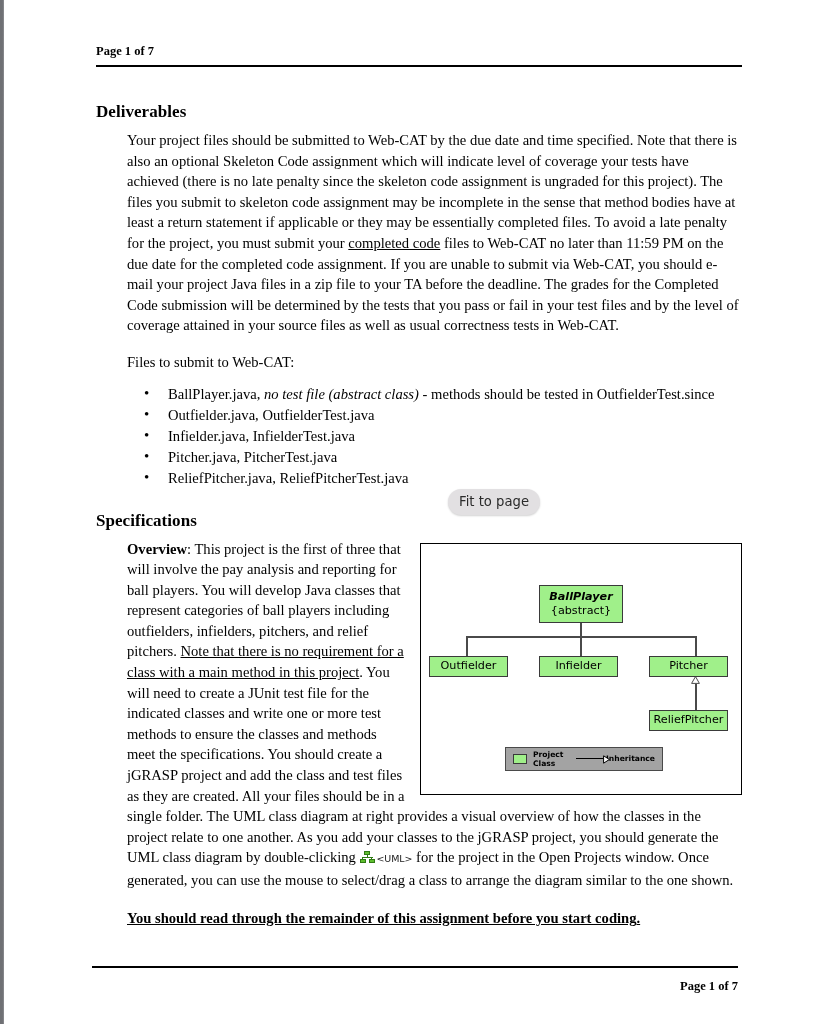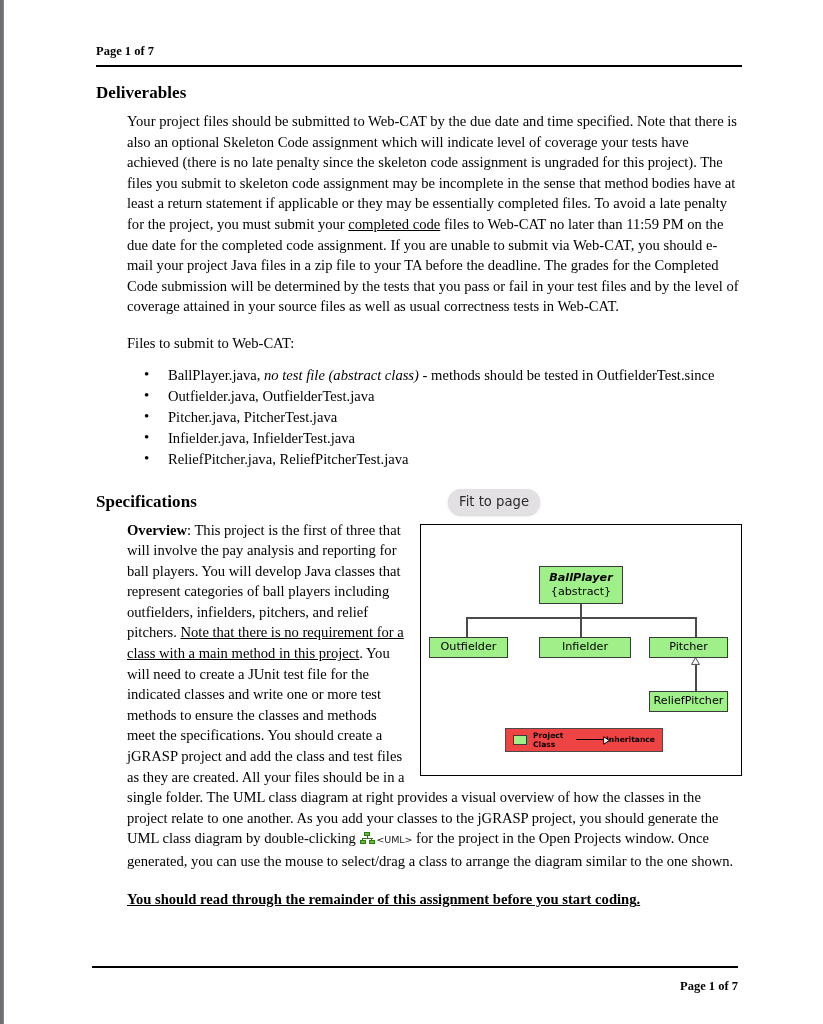--- a/index.html
+++ b/index.html
@@ -43,21 +43,21 @@
     color: #000; line-height: 1.15;
   }
   .page-num-top {
     font-size: 12.5px; font-weight: bold; color: #000;
     padding-bottom: 1px;
   }
 
   
   h2.sec {
     font-size: 17px; font-weight: bold; color: #000;
-    margin: 16px 0 8px 0; letter-spacing: 0.05px;
+    margin: 35px 0 8px 0; letter-spacing: 0.05px;
   }
   h2.sec.specs { margin-top: 22px; }
 
   
   .body-block { padding-left: 31px; }
   p.para {
     font-size: 14.6px; line-height: 20.6px; color: #000;
     margin: 0 0 0 0; text-align: left;
   }
   p.para + p.para { margin-top: 16px; }
@@ -139,21 +139,21 @@
 
   .uml-line { position: absolute; background: #4a4a4a; }
   .tri-outline {
     position: absolute; width: 9px; height: 8px;
   }
 
   
   .uml-legend {
     position: absolute; left: 84px; top: 203px;
     width: 158px; height: 24px;
-    border: 1.2px solid #4a4a4a; background: #ef4444;
+    border: 1.2px solid #4a4a4a; background: #a3a3a3;
     display: flex; align-items: center; gap: 6px;
     padding: 0 7px;
     font-family: "DejaVu Sans", sans-serif;
   }
   .legend-swatch {
     width: 21px; height: 10px; background: #a0f08a; border: 1.1px solid #3a3a3a;
   }
   .legend-label { font-size: 7.6px; font-weight: bold; color: #000; }
   .legend-arrow { position: relative; width: 38px; height: 9px; margin-left: 2px; }
   .legend-arrow .la-line {
@@ -197,22 +197,22 @@
 
     <div class="body-block">
       <p class="para"><span>Your project files should be submitted to Web-CAT by the due date and time specified.  Note that there is also an optional Skeleton Code assignment which will indicate level of coverage your tests have achieved (there is no late penalty since the skeleton code assignment is ungraded for this project).  The files you submit to skeleton code assignment may be incomplete in the sense that method bodies have at least a return statement if applicable or they may be essentially completed files.  To avoid a late penalty for the project, you must submit your </span><span class="u">completed code</span><span> files to Web-CAT no later than 11:59 PM on the due date for the completed code assignment. If you are unable to submit via Web-CAT, you should e-mail your project Java files in a zip file to your TA before the deadline. The grades for the Completed Code submission will be determined by the tests that you pass or fail in your test files and by the level of coverage attained in your source files as well as usual correctness tests in Web-CAT.</span></p>
 
       <p class="para">Files to submit to Web-CAT:</p>
     </div>
 
     <ul class="files">
       <li><span>BallPlayer.java, </span><span class="i">no test file (abstract class)</span><span> - methods should be tested in OutfielderTest.since</span></li>
       <li><span>Outfielder.java, OutfielderTest.java</span></li>
+      <li><span>Infielder.java, InfielderTest.java</span></li>
       <li><span>Pitcher.java, PitcherTest.java</span></li>
-      <li><span>Infielder.java, InfielderTest.java</span></li>
       <li><span>ReliefPitcher.java, ReliefPitcherTest.java</span></li>
     </ul>
 
     <h2 class="sec specs">Specifications</h2>
 
     <div class="body-block wrap-region">
 
       <div class="uml-float">
         <div class="uml-canvas">
 
@@ -232,21 +232,21 @@
 
           <div class="uml-box abstract" style="left:118px; top:41px; width:84px; height:38px;">
             <span class="cls-name">BallPlayer</span>
             <span class="cls-sub">{abstract}</span>
           </div>
 
           <div class="uml-box" style="left:8px; top:112px; width:79px; height:21px;text-align:right;">
             <span class="cls-name">Outfielder</span>
           </div>
 
-          <div class="uml-box" style="left:118px; top:112px; width:92px; height:21px;">
+          <div class="uml-box" style="left:118px; top:112px; width:79px; height:21px;">
             <span class="cls-name">Infielder</span>
           </div>
 
           <div class="uml-box" style="left:228px; top:112px; width:79px; height:21px;">
             <span class="cls-name">Pitcher</span>
           </div>
 
           <div class="uml-box" style="left:228px; top:166px; width:79px; height:21px;">
             <span class="cls-name">ReliefPitcher</span>
           </div>

